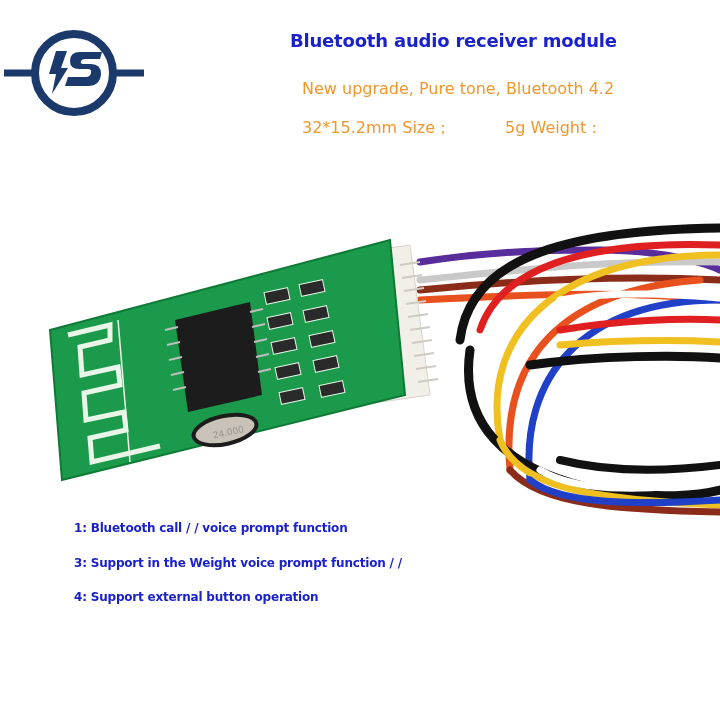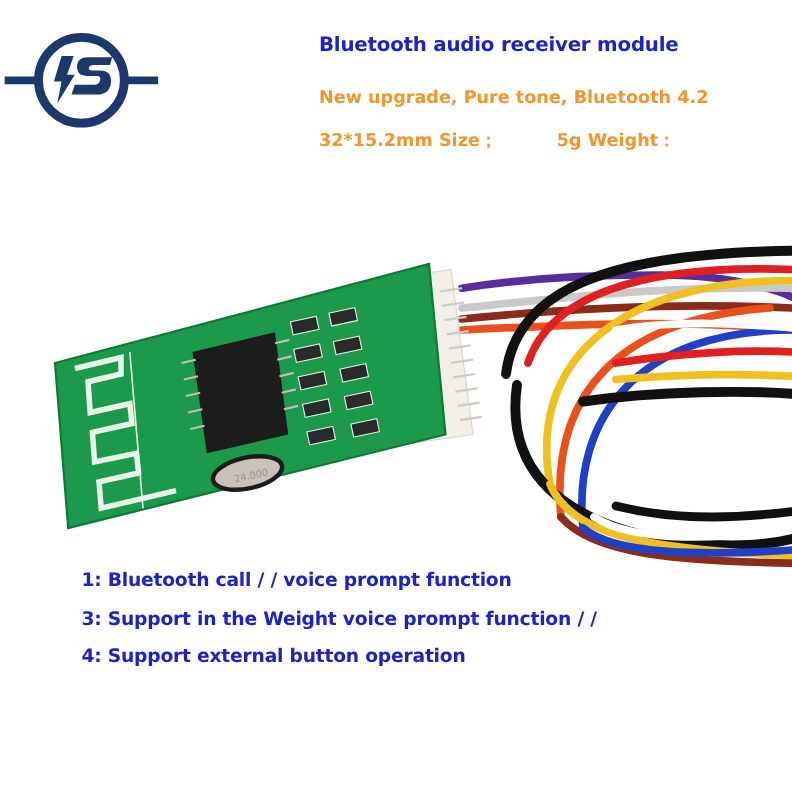--- a/index.html
+++ b/index.html
@@ -6,29 +6,29 @@
     body {
       width: 720px; height: 720px; background: #ffffff; position: relative; overflow: hidden;
       font-family: "DejaVu Sans", "Liberation Sans", sans-serif;
     }
     .logo { position: absolute; left: 4px; top: 28px; width: 140px; height: 90px; }
     .title {
       position: absolute; left: 290px; top: 30px; font-size: 18px; font-weight: bold;
       color: #1a22c8; letter-spacing: -0.2px; white-space: nowrap;
     }
     .sub {
-      position: absolute; left: 290px; font-size: 16px; font-weight: bold; color: #f0962a; white-space: nowrap;
+      position: absolute; left: 302px; font-size: 16px; font-weight: normal; color: #f0962a; white-space: nowrap;
     }
     .sub1 { top: 79px; }
     .sub2 { top: 118px; }
     .sub2 .weight { margin-left: 54px; }
     .photo { position: absolute; left: 0; top: 150px; width: 720px; height: 370px; }
     .features { position: absolute; left: 74px; top: 515px; }
     .feature {
-      font-size: 17px; font-weight: bold; color: #1a22c8; height: 34.5px; line-height: 26px; white-space: nowrap;
+      font-size: 12px; font-weight: bold; color: #1a22c8; height: 34.5px; line-height: 26px; white-space: nowrap;
       letter-spacing: -0.2px;
     }
   </style>
 </head>
 <body>
 
 <svg class="logo" viewBox="0 0 140 90">
   <line x1="0" y1="45" x2="28" y2="45" stroke="#1b3a6b" stroke-width="7"></line>
   <line x1="112" y1="45" x2="140" y2="45" stroke="#1b3a6b" stroke-width="7"></line>
   <circle cx="70" cy="45" r="39" fill="none" stroke="#1b3a6b" stroke-width="8"></circle>

